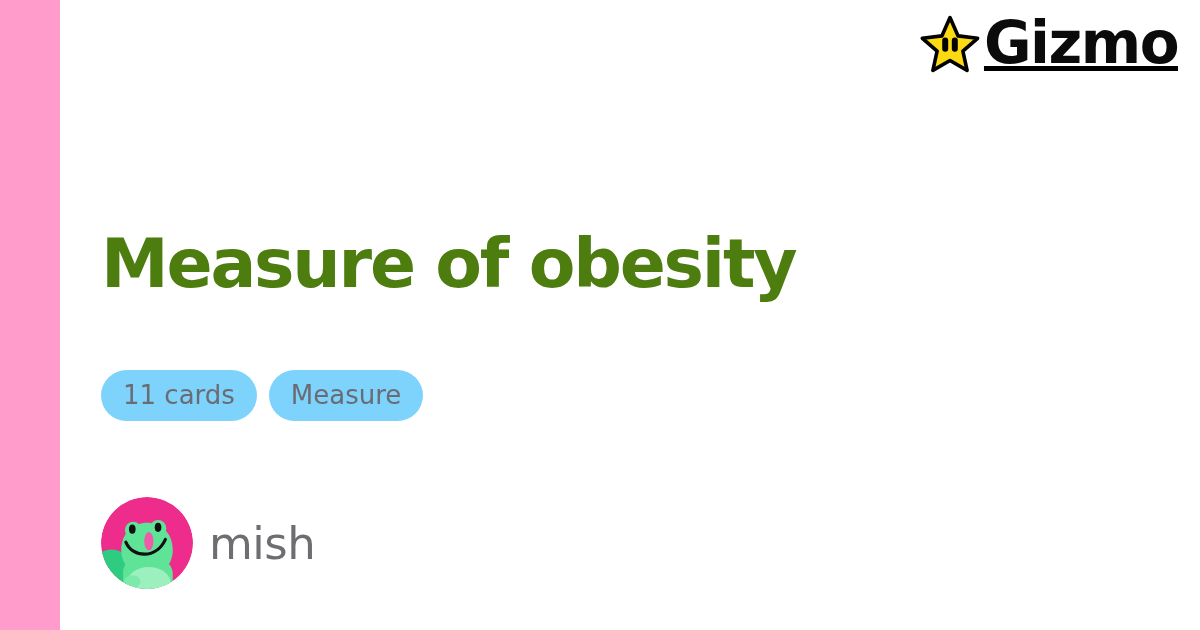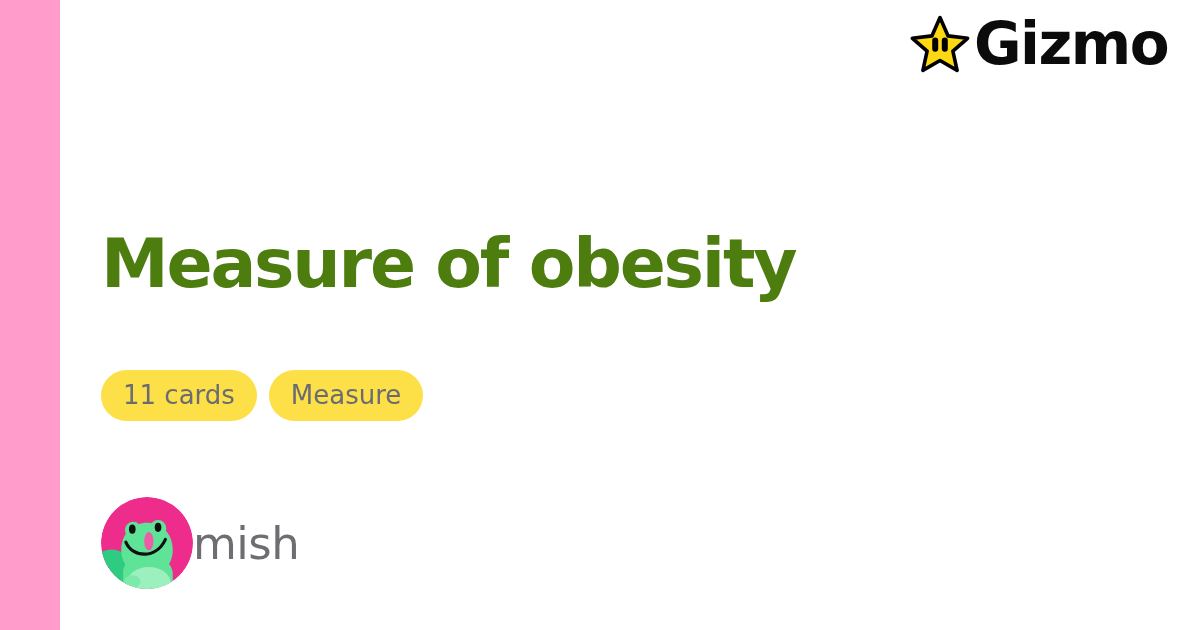--- a/index.html
+++ b/index.html
@@ -21,25 +21,26 @@
     left: 0;
     top: 0;
     width: 60px;
     height: 630px;
     background: #FF9CCB;
   }
 
   
   .brand {
     position: absolute;
-    right: 32px;
+    right: 22px;
     top: 14px;
     display: flex;
-    align-items: center;
+    align-items: flex-start;
     gap: 4px;
+    text-decoration: underline;
   }
   .brand-star {
     width: 60px;
     height: 60px;
     display: block;
     flex: 0 0 auto;
   }
   .brand-name {
     font-size: 58px;
     font-weight: bold;
@@ -74,36 +75,37 @@
 
   .badge-row {
     position: absolute;
     top: 370px;
     left: 0;
     display: flex;
     gap: 12px;
     align-items: center;
   }
   .badge {
-    background: #fde047;
+    background: #7dd3fc;
     color: #6B6B73;
     border-radius: 999px;
     padding: 11px 22px;
     font-size: 26px;
     line-height: 1.1;
     white-space: nowrap;
     font-family: "DejaVu Sans", sans-serif;
   }
 
   .author-row {
     position: absolute;
     top: 497px;
     left: 0;
     display: flex;
     align-items: center;
+    gap: 16px;
     text-align: center;
   }
   .avatar {
     width: 92px;
     height: 92px;
     border-radius: 50%;
     overflow: hidden;
     flex: 0 0 auto;
     display: block;
   }

